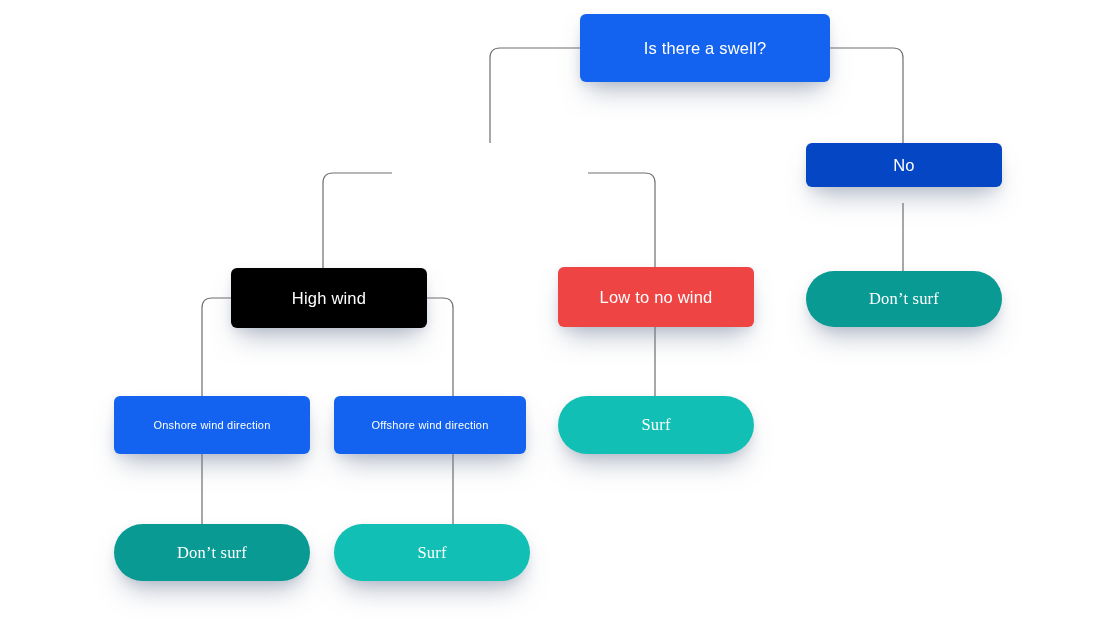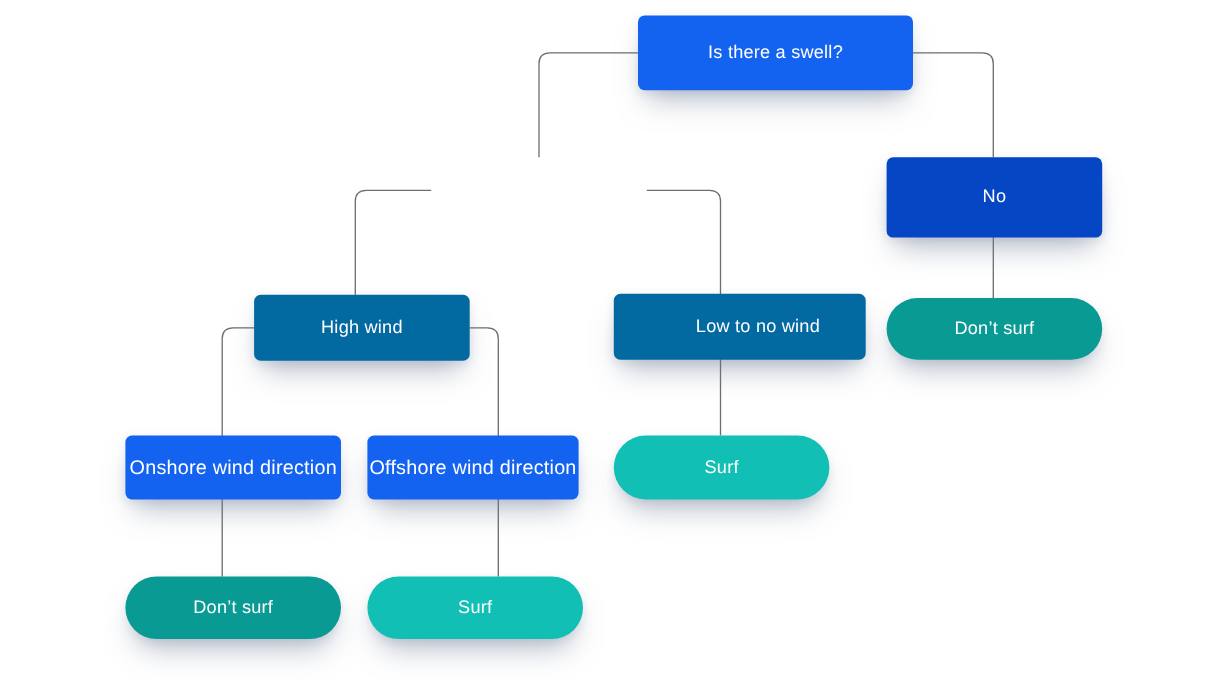--- a/index.html
+++ b/index.html
@@ -29,22 +29,22 @@
     justify-content: center;
     color: #ffffff;
     font-size: 16.5px;
     letter-spacing: 0.2px;
     border-radius: 6px;
     box-shadow: 0 16px 26px -8px rgba(108, 122, 148, 0.50),
                 0 3px 8px rgba(108, 122, 148, 0.14);
     text-align: right;
     white-space: nowrap;
   }
-  .node.pill { border-radius: 29px; }
-  .node.small { font-size: 18px; }
+  .node.pill { border-radius: 29px; font-family: Liberation Serif, serif; }
+  .node.small { font-size: 11px; }
 </style>
 </head>
 <body>
 
 <div class="stage">
 
   <svg class="connectors" viewBox="0 0 1120 631" xmlns="http://www.w3.org/2000/svg">
     <path d="M 580 48 H 500 Q 490 48 490 58 V 143" stroke="#6E6E6E"></path>
     <path d="M 830 48 H 893 Q 903 48 903 58 V 143" stroke="#6E6E6E"></path>
     <path d="M 392 173 H 333 Q 323 173 323 183 V 268" stroke="#6E6E6E"></path>
@@ -52,29 +52,29 @@
     <path d="M 903 203 V 271" stroke="#6E6E6E"></path>
     <path d="M 231 298 H 212 Q 202 298 202 308 V 524" stroke="#6E6E6E"></path>
     <path d="M 427 298 H 443 Q 453 298 453 308 V 524" stroke="#6E6E6E"></path>
   </svg>
 
   <div class="node" style="left: 580px; top: 14px; width: 250px; height: 68px; background-color: rgb(20, 99, 240);">
     <span>Is there a swell?</span>
   </div>
 
 
-  <div class="node" style="left: 806px; top: 143px; width: 196px; height: 73px; background-color: rgb(5, 70, 197);">
+  <div class="node" style="left: 806px; top: 143px; width: 196px; height: 44px; background-color: rgb(5, 70, 197);">
     <span>No</span>
   </div>
 
-  <div class="node" style="left: 231px; top: 268px; width: 196px; height: 60px; background-color: #0369a1;">
+  <div class="node" style="left: 231px; top: 268px; width: 196px; height: 60px; background-color: #000000;">
     <span>High wind</span>
   </div>
 
-  <div class="node" style="left: 558px; top: 267px; width: 196px; height: 60px; background-color: #0369a1; padding-left: 33px;">
+  <div class="node" style="left: 558px; top: 267px; width: 196px; height: 60px; background-color: #ef4444;">
     <span>Low to no wind</span>
   </div>
 
   <div class="node pill" style="left: 806px; top: 271px; width: 196px; height: 56px; background-color: rgb(10, 154, 148);">
     <span>Don’t surf</span>
   </div>
 
   <div class="node small" style="left: 114px; top: 396px; width: 196px; height: 58px; background-color: rgb(20, 99, 240);">
     <span>Onshore wind direction</span>
   </div>

